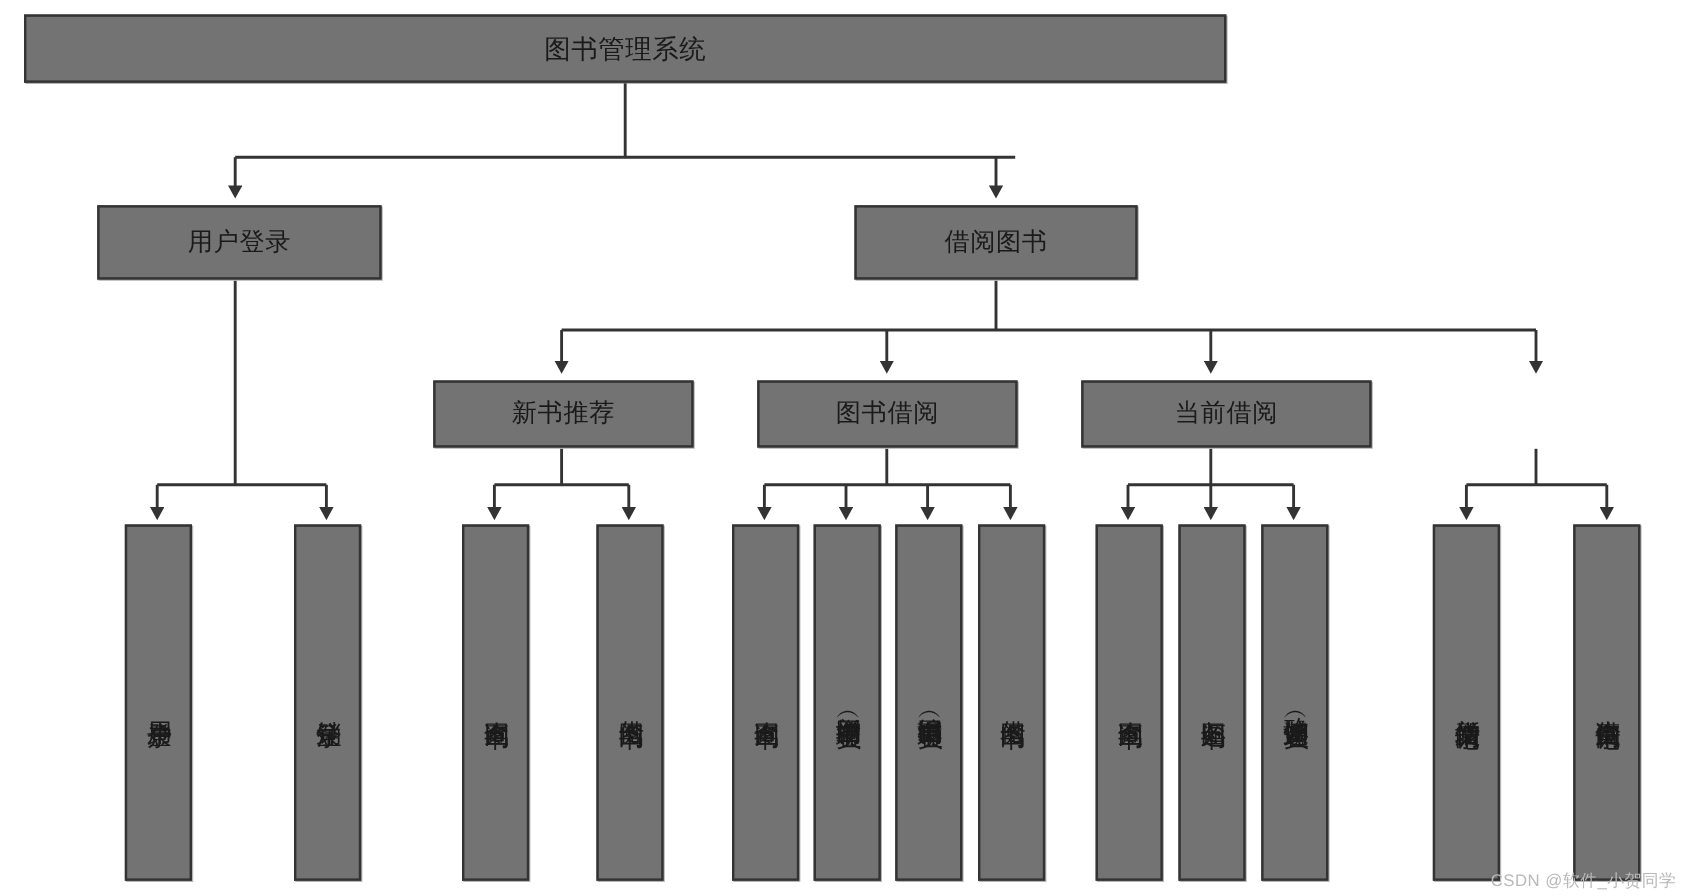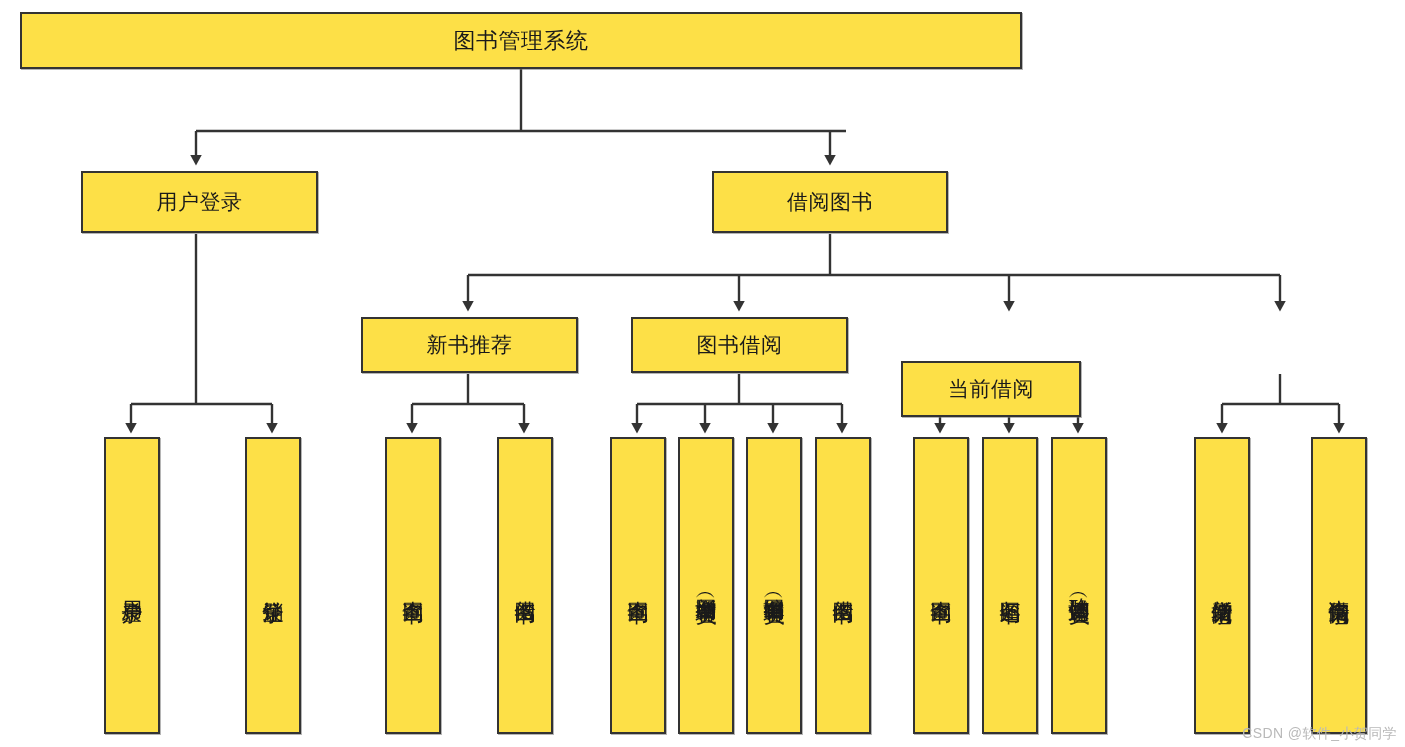--- a/index.html
+++ b/index.html
@@ -22,21 +22,21 @@
     position: absolute;
     left: 0;
     top: 0;
     width: 1405px;
     height: 747px;
     pointer-events: none;
   }
   .node {
     position: absolute;
     box-sizing: border-box;
-    background: #fde047;
+    background: #737373;
     border: 2px solid #333333;
     box-shadow: 1px 1px 0 0 rgba(120,120,120,0.55);
     display: flex;
     align-items: center;
     justify-content: center;
     color: #1a1a1a;
   }
   .node-label {
     font-size: 21px;
     line-height: 1.16;
@@ -136,21 +136,21 @@
   <div class="node level2" style="left:712px; top:171px; width:236px; height:62px;">
     <span class="node-label">借阅图书</span>
   </div>
 
   <div class="node level3" style="left:631px; top:317px; width:217px; height:56px;">
     <span class="node-label">图书借阅</span>
   </div>
   <div class="node level3" style="left:361px; top:317px; width:217px; height:56px;">
     <span class="node-label">新书推荐</span>
   </div>
-  <div class="node level3" style="left:901px; top:317px; width:180px; height:56px;margin-top:44px;">
+  <div class="node level3" style="left:901px; top:317px; width:242px; height:56px;">
     <span class="node-label">当前借阅</span>
   </div>
 
   <div class="node leaf" style="left:104px; top:437px; width:56px; height:297px;">
     <span class="node-label">用户登录</span>
   </div>
   <div class="node leaf" style="left:245px; top:437px; width:56px; height:297px;">
     <span class="node-label">注销登录</span>
   </div>
 

